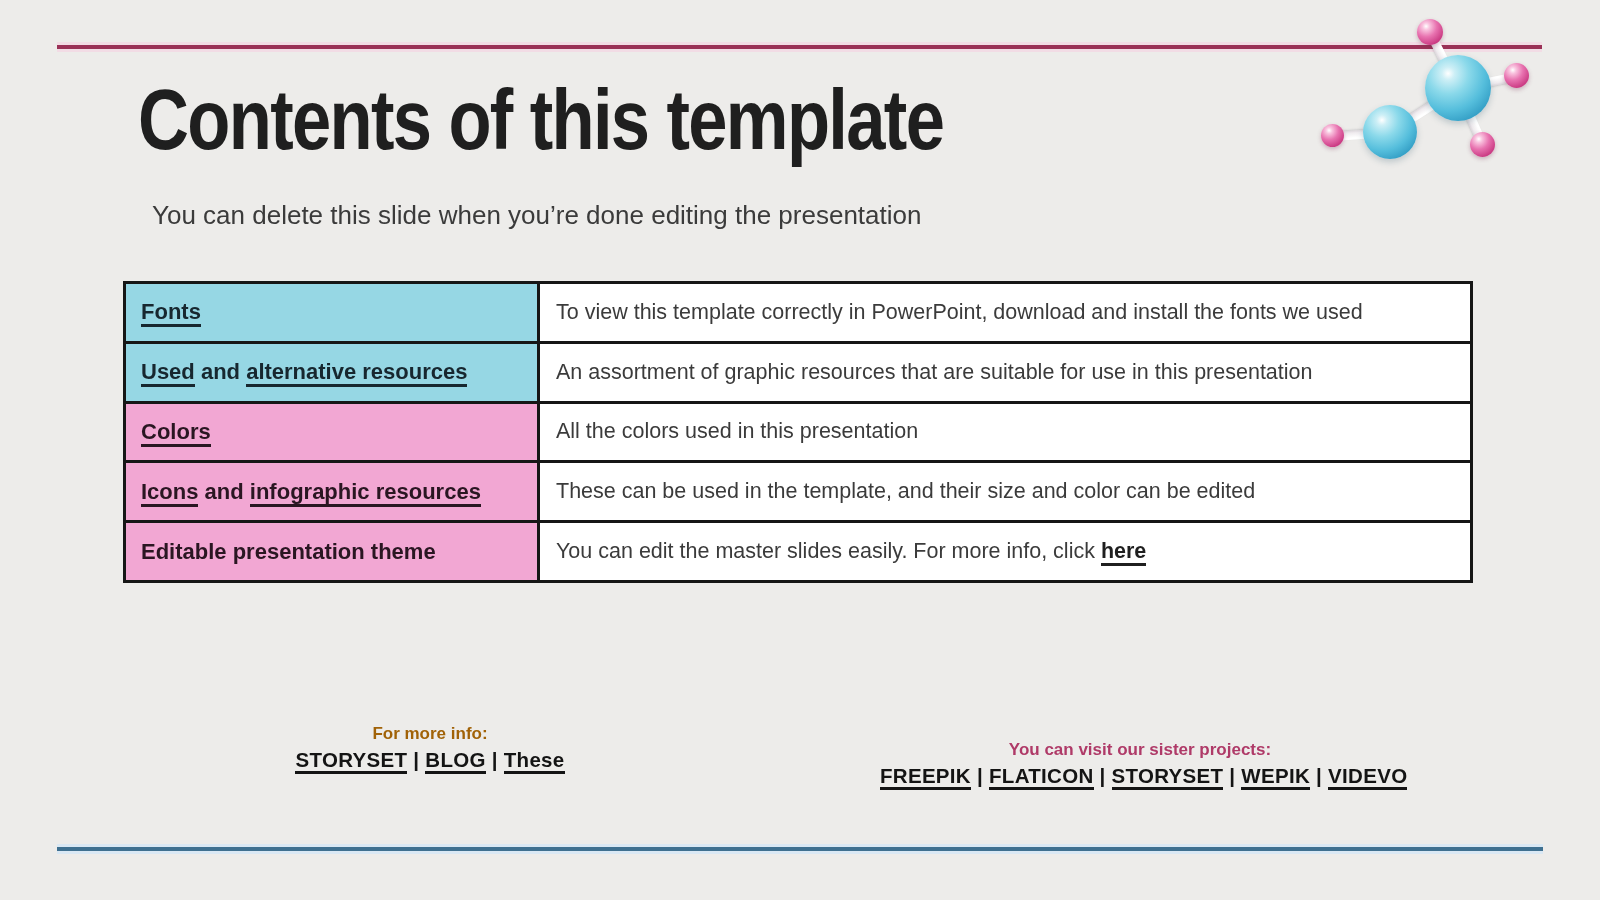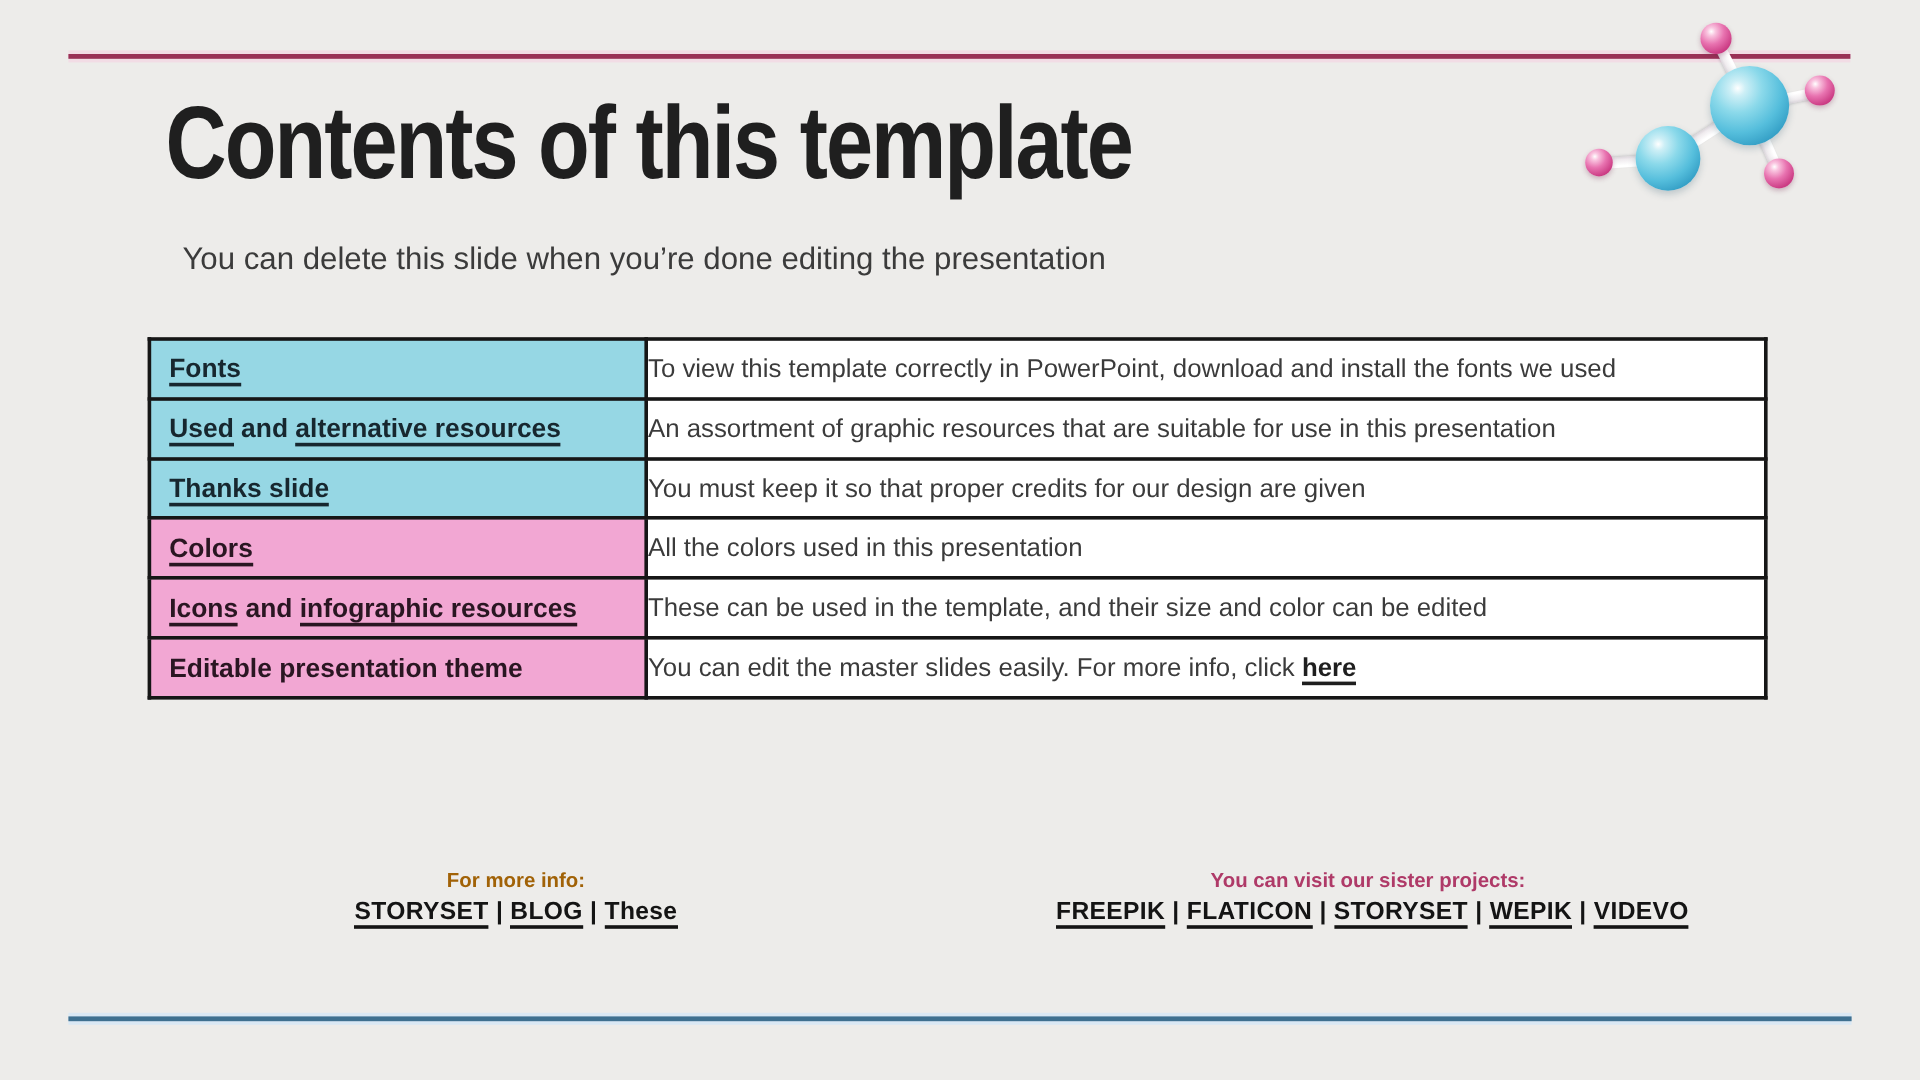--- a/index.html
+++ b/index.html
@@ -74,20 +74,21 @@
   td.label-cell {
     width: 414px;
     padding-left: 15px;
     font-size: 22px;
     font-weight: 700;
   }
   tr.row-cyan td.label-cell { background: #96D7E4; color: #17272F; }
   tr.row-pink td.label-cell { background: #F2A7D3; color: #2A1622; }
   td.desc-cell {
     background: #FFFFFF;
+    padding-left: 16px;
     font-size: 21.5px;
     color: #3B3B3B;
   }
   .u {
     border-bottom: 3px solid currentColor;
     padding-bottom: 0px;
   }
   .here-link {
     font-weight: 700;
     color: #1F1F1F;
@@ -98,21 +99,21 @@
   .footer-block {
     position: absolute;
     text-align: center;
     line-height: 1.35;
     white-space: nowrap;
   }
   .footer-info { left: 230px; top: 723px; width: 400px; }
   .footer-sister { left: 880px; top: 723px; width: 520px; }
   .footer-heading { font-size: 17px; font-weight: 700; }
   .footer-info .footer-heading { color: #a16207; }
-  .footer-sister .footer-heading { color: #AF3A68; }
+  .footer-sister .footer-heading { color: #AF3A68; margin-top: 16px; }
   .footer-links {
     font-size: 20.5px;
     font-weight: 700;
     color: #141414;
     letter-spacing: 0.3px;
   }
   .footer-links .lnk { border-bottom: 3px solid #141414; }
   .footer-links .sep { padding: 0 6px; }
 
   
@@ -183,24 +184,20 @@
   <table class="contents">
     <tbody>
         <tr class="row-cyan">
       <td class="label-cell"><span class="u">Fonts</span></td>
       <td class="desc-cell">To view this template correctly in PowerPoint, download and install the fonts we used</td>
     </tr>
     <tr class="row-cyan">
       <td class="label-cell"><span class="u">Used</span><span> and </span><span class="u">alternative resources</span></td>
       <td class="desc-cell">An assortment of graphic resources that are suitable for use in this presentation</td>
     </tr>
-    <tr class="row-cyan">
-      <td class="label-cell"><span class="u">Thanks slide</span></td>
-      <td class="desc-cell">You must keep it so that proper credits for our design are given</td>
-    </tr>
     <tr class="row-pink">
       <td class="label-cell"><span class="u">Colors</span></td>
       <td class="desc-cell">All the colors used in this presentation</td>
     </tr>
     <tr class="row-pink">
       <td class="label-cell"><span class="u">Icons</span><span> and </span><span class="u">infographic resources</span></td>
       <td class="desc-cell">These can be used in the template, and their size and color can be edited</td>
     </tr>
     <tr class="row-pink">
       <td class="label-cell"><span>Editable presentation theme</span></td>

